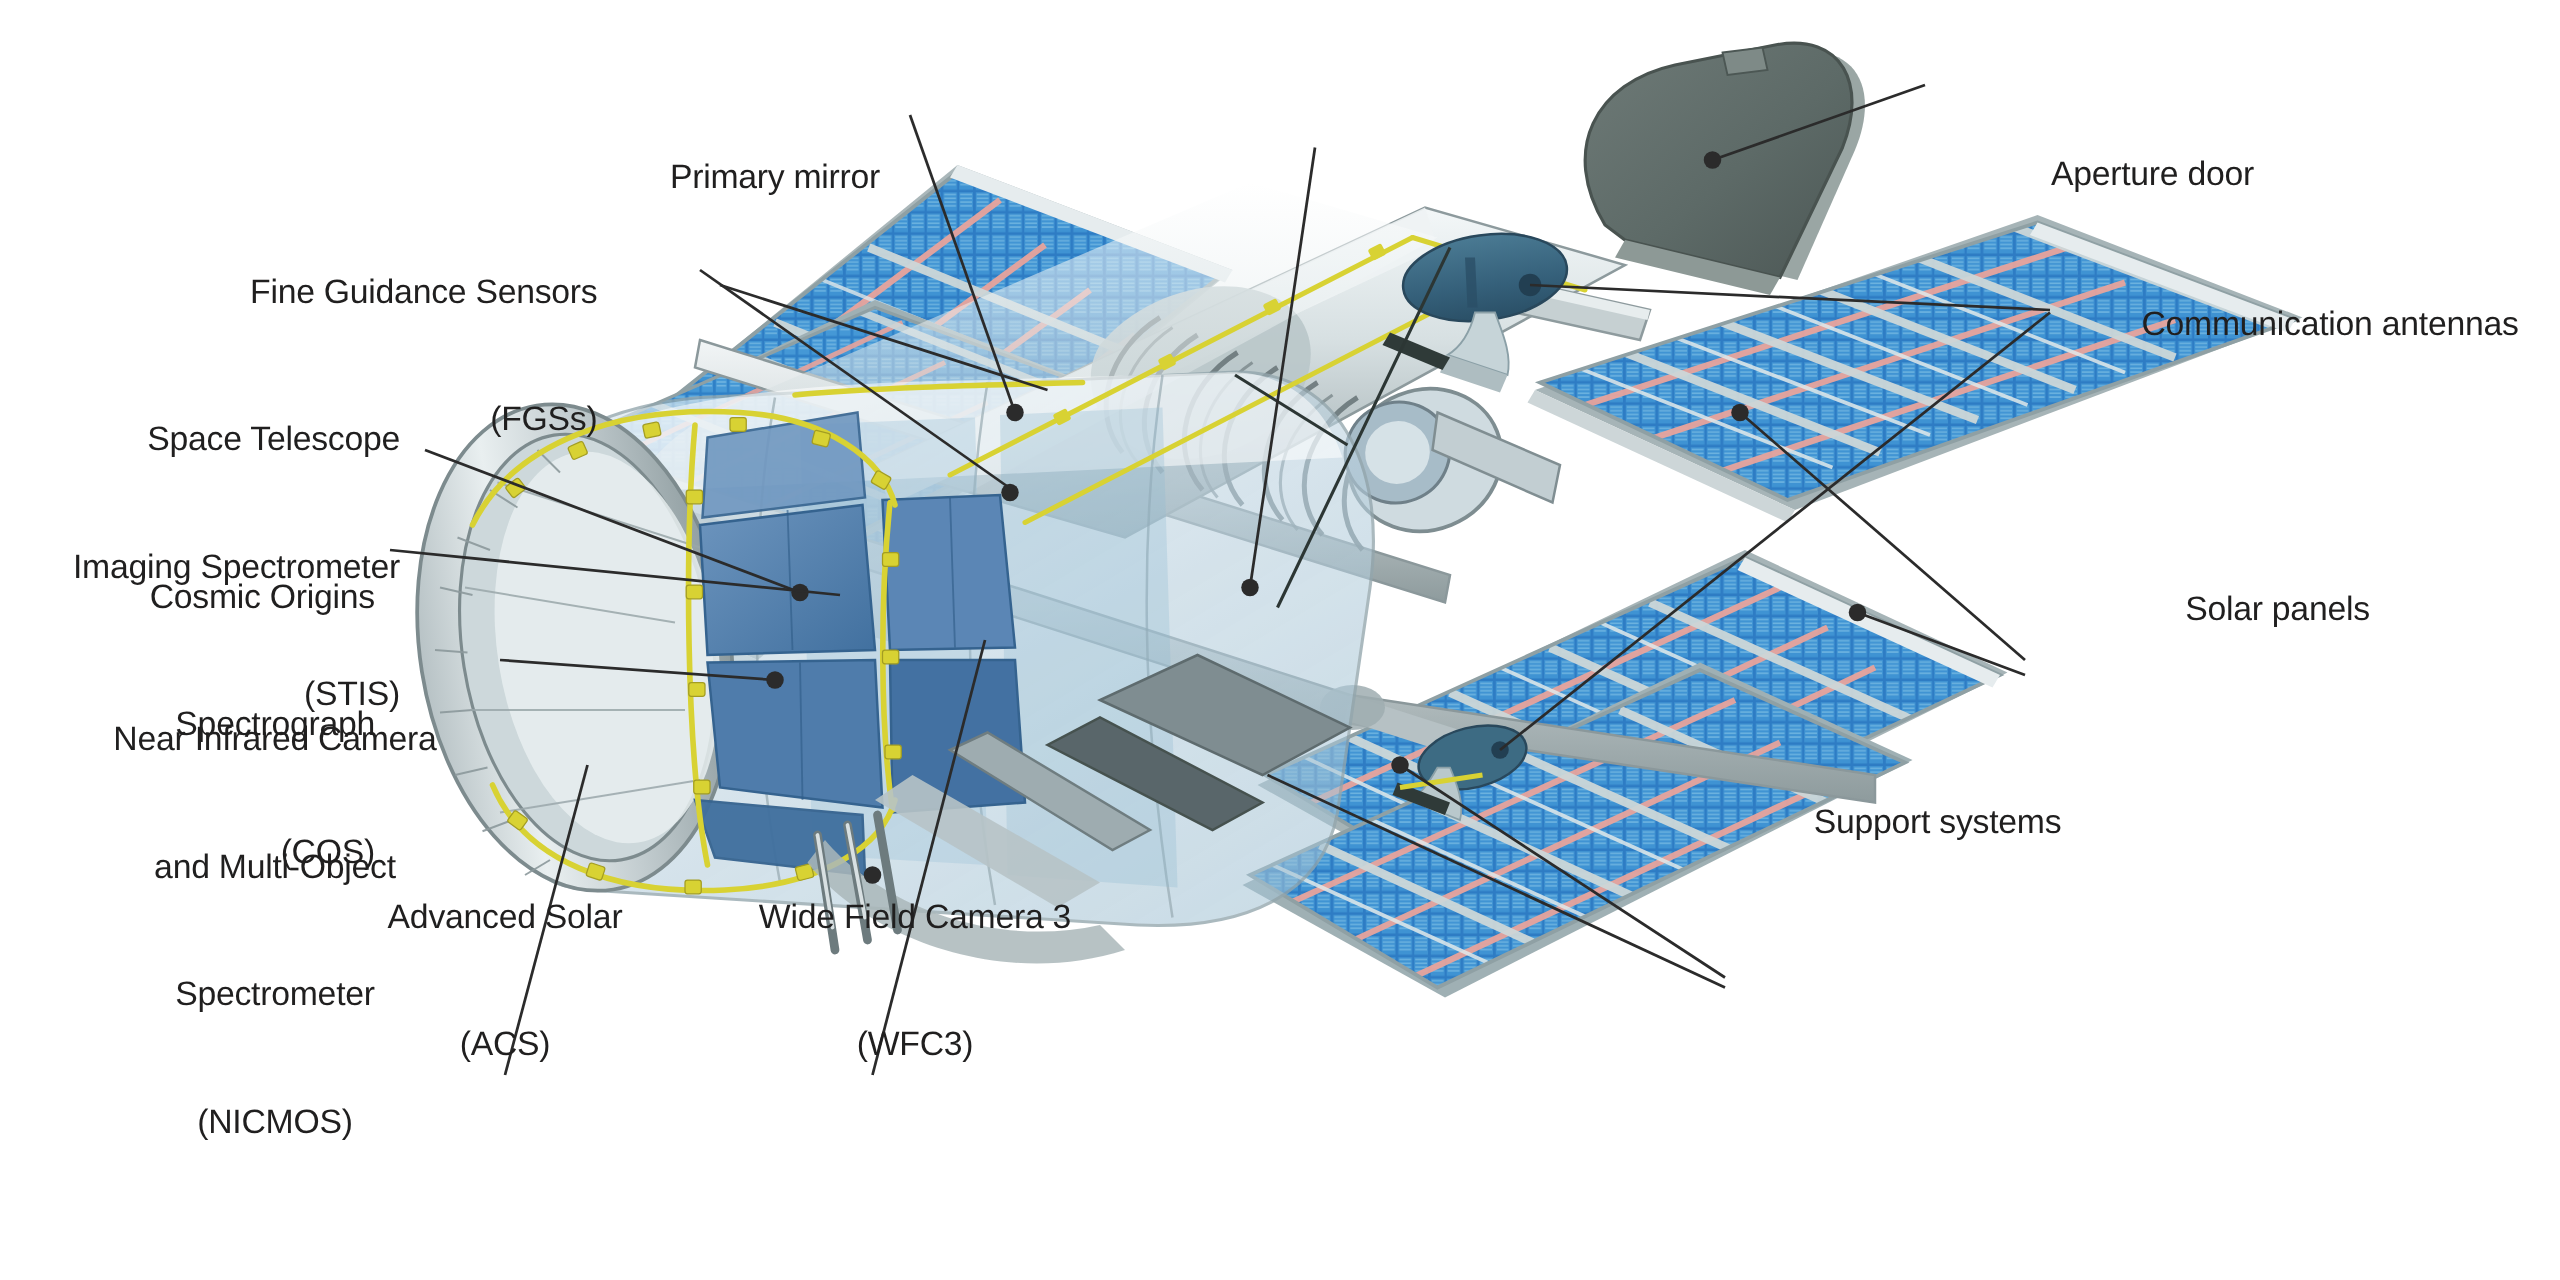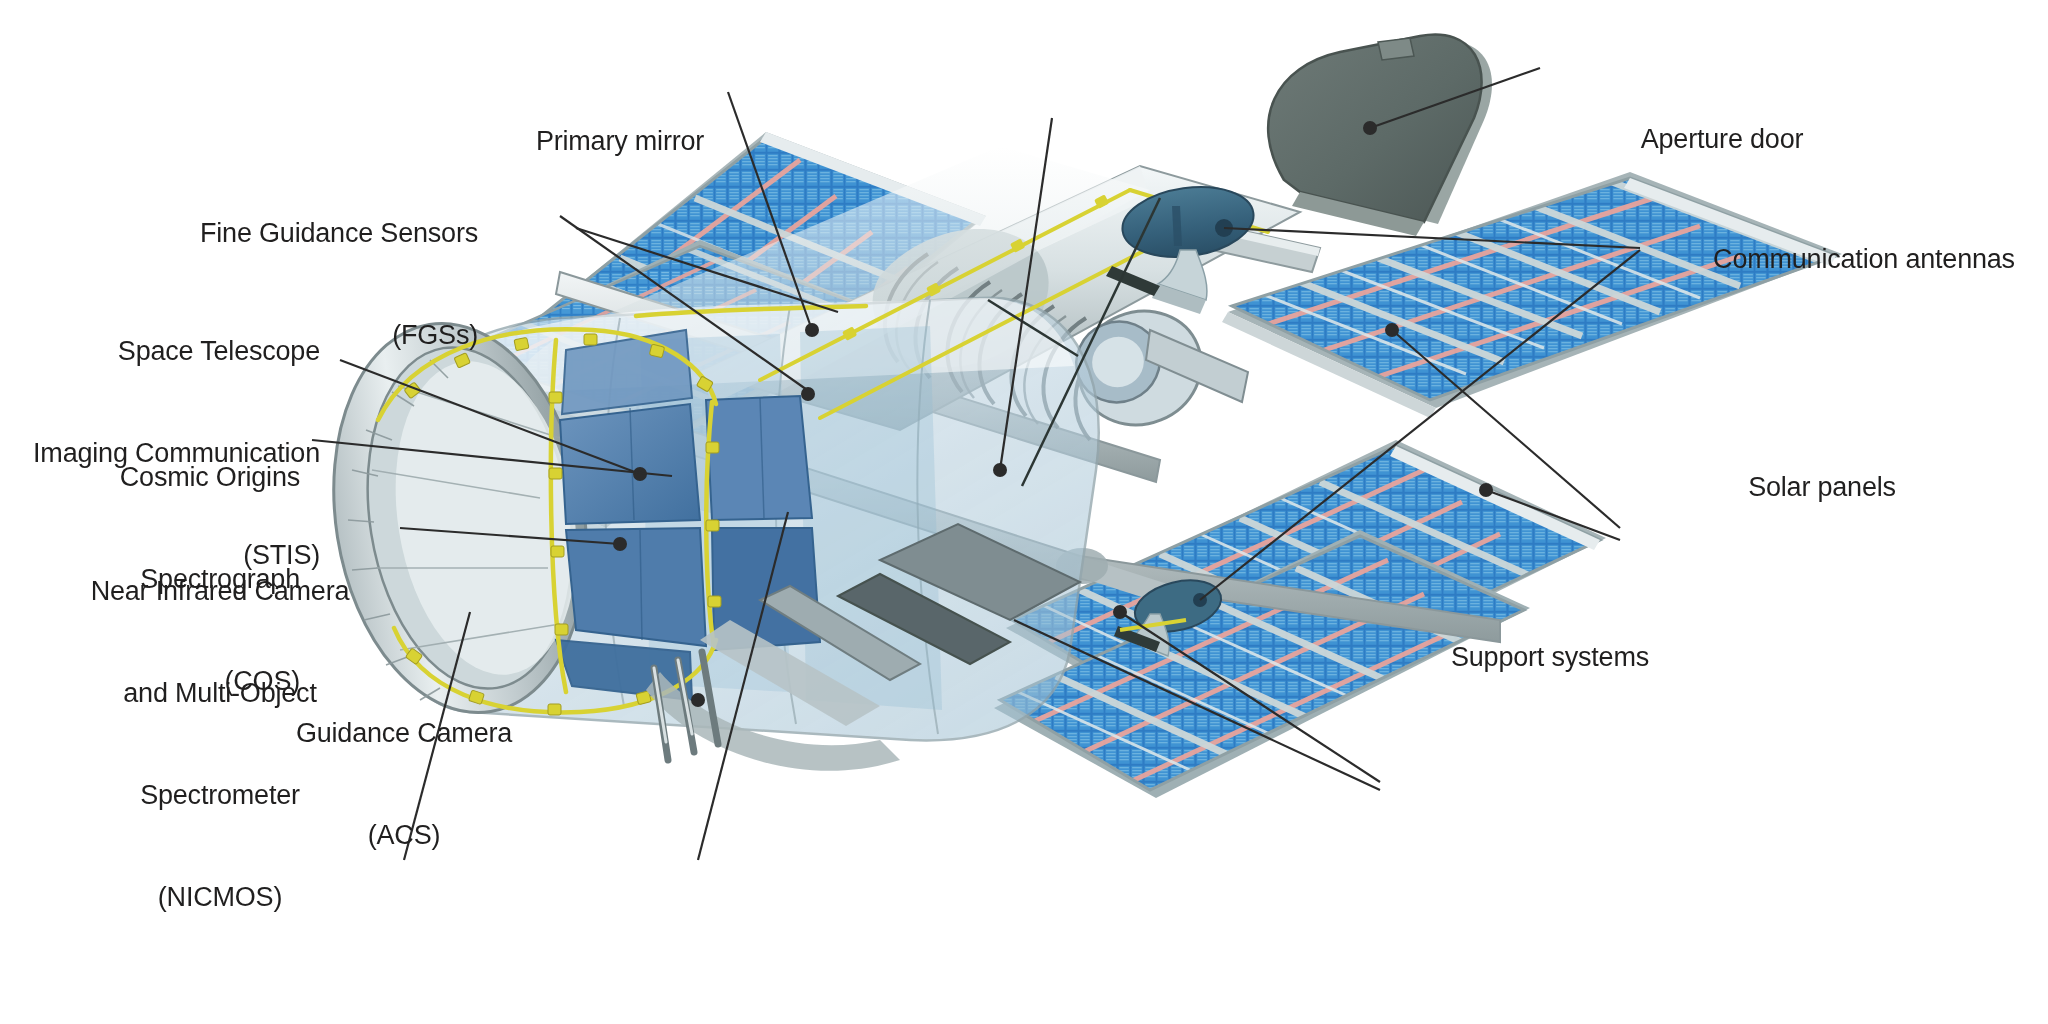--- a/index.html
+++ b/index.html
@@ -508,42 +508,46 @@
   <div>Communication antennas</div>
 </div>
 
 <div class="label r" style="left:178px;top:148px;width:300px;">
   <div>Fine Guidance Sensors</div>
   <div>(FGSs)</div>
 </div>
 
 <div class="label r" style="left:30px;top:266px;width:290px;">
   <div>Space Telescope</div>
-  <div>Imaging Communication</div>
+  <div>Imaging Spectrometer</div>
   <div>(STIS)</div>
 </div>
 
 <div class="label r" style="left:20px;top:392px;width:280px;">
   <div>Cosmic Origins</div>
   <div>Spectrograph</div>
   <div>(COS)</div>
 </div>
 
 <div class="label c" style="left:50px;top:506px;width:340px;">
   <div>Near Infrared Camera</div>
   <div>and Multi-Object</div>
   <div>Spectrometer</div>
   <div>(NICMOS)</div>
 </div>
 
 <div class="label c" style="left:234px;top:648px;width:340px;">
-  <div>Guidance Camera</div>
+  <div>Advanced Solar</div>
   <div>(ACS)</div>
 </div>
 
+<div class="label c" style="left:542px;top:648px;width:380px;">
+  <div>Wide Field Camera 3</div>
+  <div>(WFC3)</div>
+</div>
 
 <div class="label l" style="left:1672px;top:402px;width:300px;">
   <div>Solar panels</div>
 </div>
 
 <div class="label l" style="left:1390px;top:572px;width:320px;">
   <div>Support systems</div>
 </div>
 
 </div>

